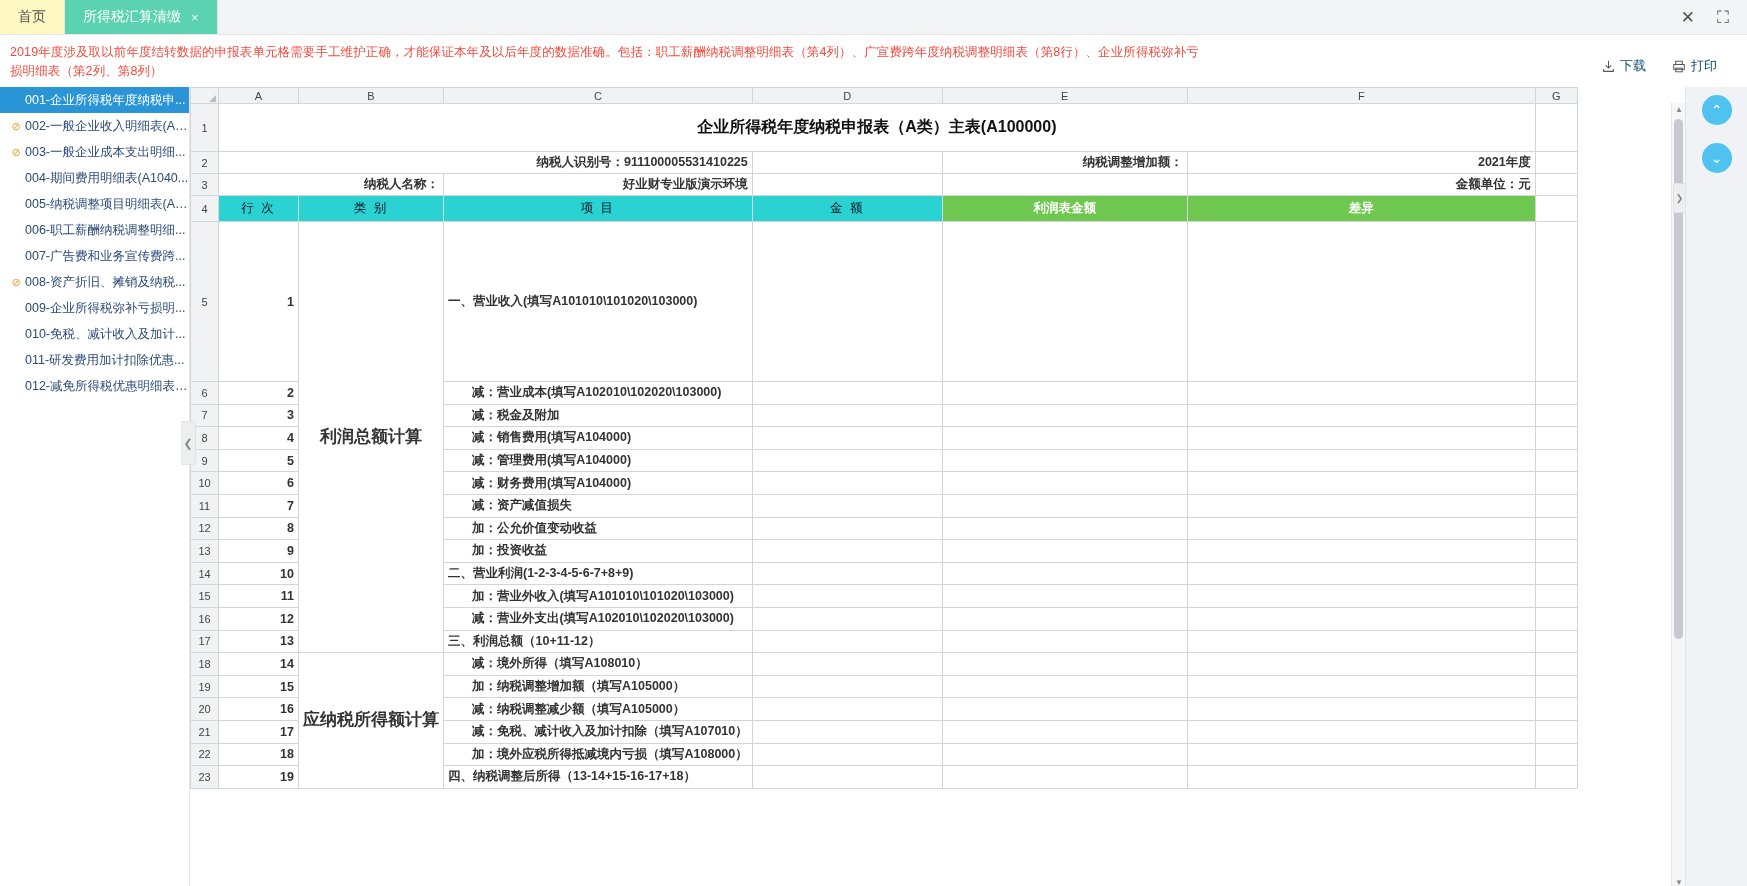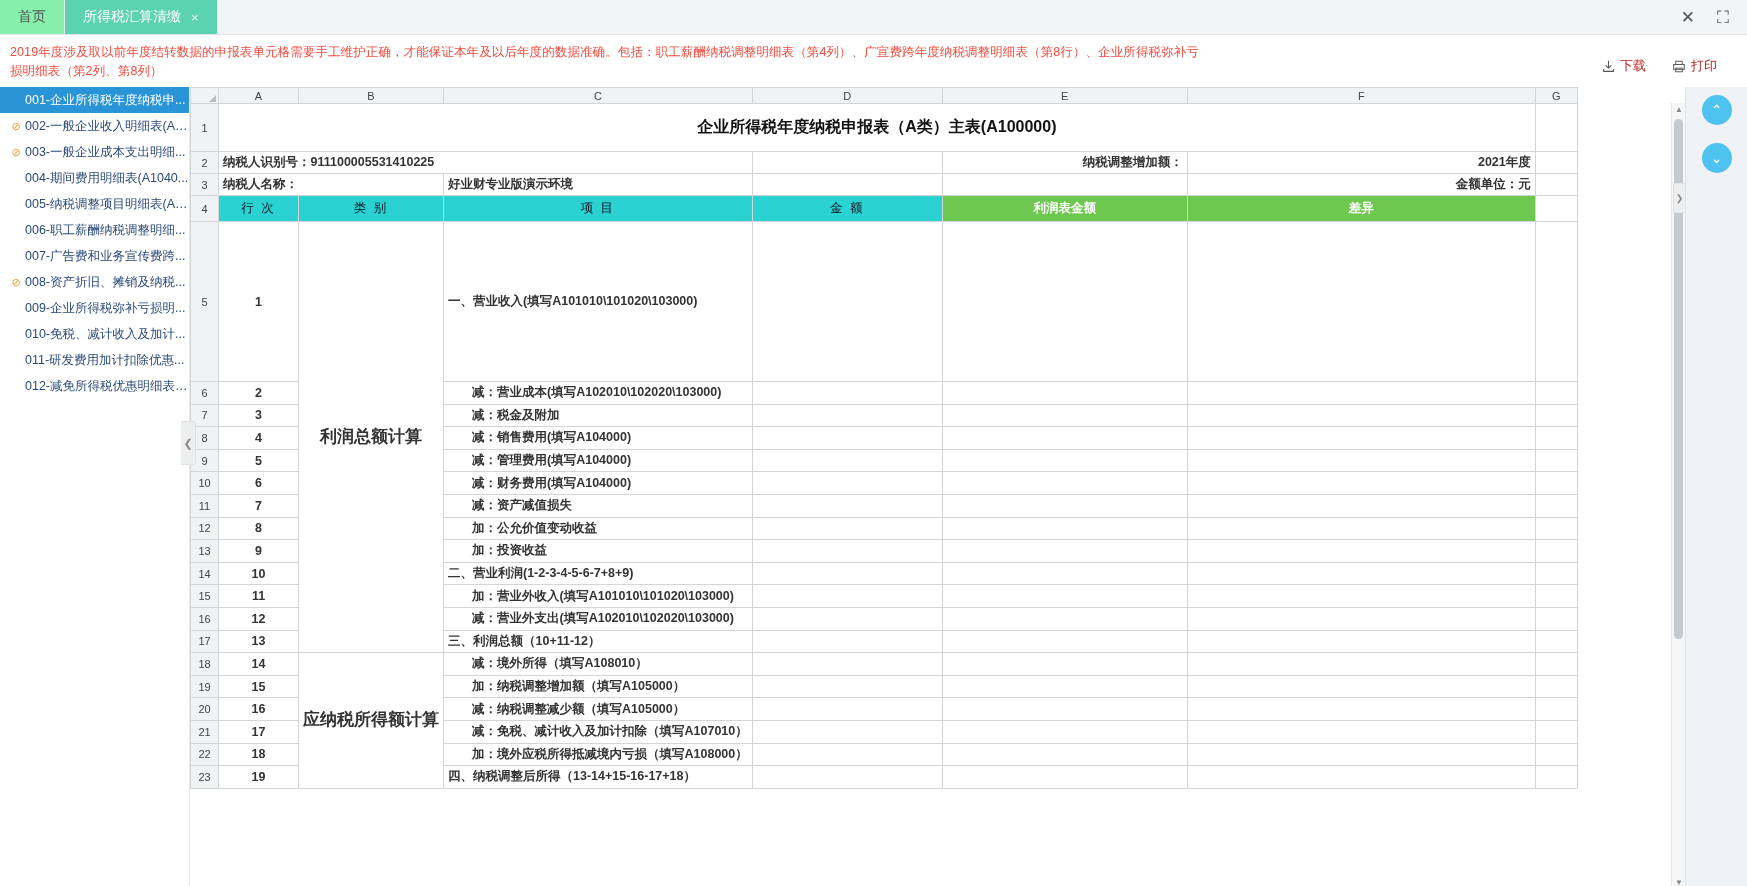--- a/index.html
+++ b/index.html
@@ -22,21 +22,21 @@
   }
   .tab {
     display: flex; align-items: center;
     padding: 0 18px;
     font-size: 14px;
     color: #555;
     cursor: pointer;
     background: #fff;
     border-right: 1px solid #e4e6e8;
   }
-  .tab.home { background: #86efac; }
+  .tab.home { background: #fef9c3; }
   .tab.active {
     background: #5bd2b0;
     color: #fff;
     font-weight: normal;
     justify-content: space-between;
   }
   .tab .tab-close {
     margin-left: 10px;
     font-size: 13px;
     color: #fff;
@@ -68,21 +68,21 @@
   }
   .notice-actions {
     margin-left: auto;
     display: flex;
     gap: 26px;
     padding-right: 18px;
     padding-top: 14px;
   }
   .notice-actions .act {
     font-size: 13px;
-    color: #b91c1c;
+    color: #0c4a6e;
     cursor: pointer;
     display: flex; align-items: center; gap: 5px;
     white-space: nowrap;
   }
   .notice-actions .act svg { display: block; }
   
   .body {
     display: flex;
     height: calc(886px - 35px - 48px);
     position: relative;
@@ -200,21 +200,21 @@
   }
   .hdr-green {
     background: #6ec84f;
     color: #fff;
     font-weight: bold;
     text-align: center;
   }
   .c-left { text-align: left; }
   .c-center { text-align: center; }
   .c-right { text-align: right; }
-  .b { font-weight: bold; }
+  .b { font-weight: bold; text-align: right; }
   .vert-label {
     text-align: center;
     font-weight: bold;
     font-size: 17px;
     white-space: normal;
     line-height: 16px;
     padding: 2px;
   }
   .item-cell {
     padding-left: 10px;

